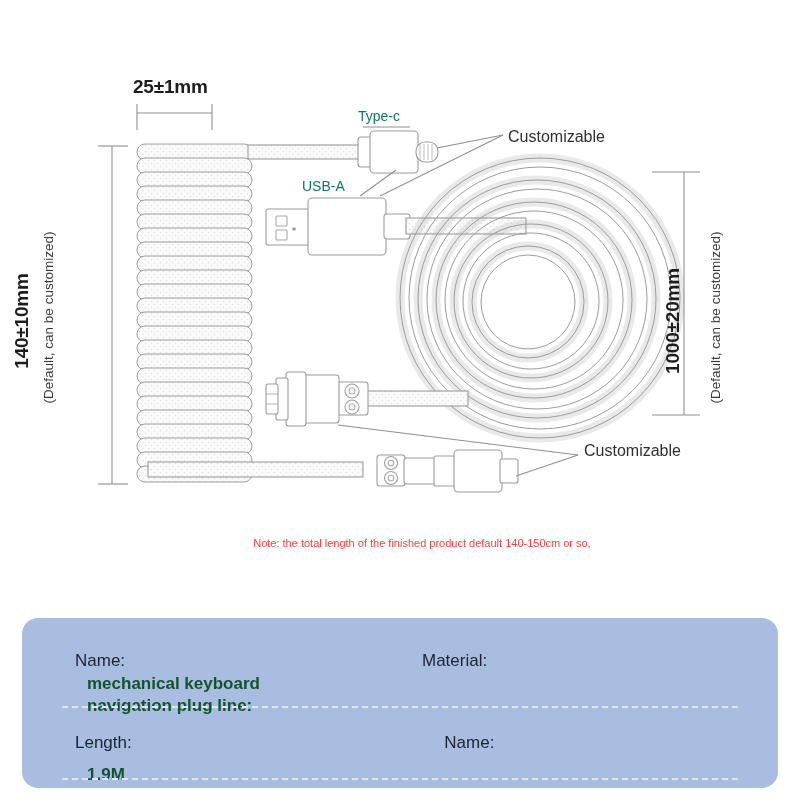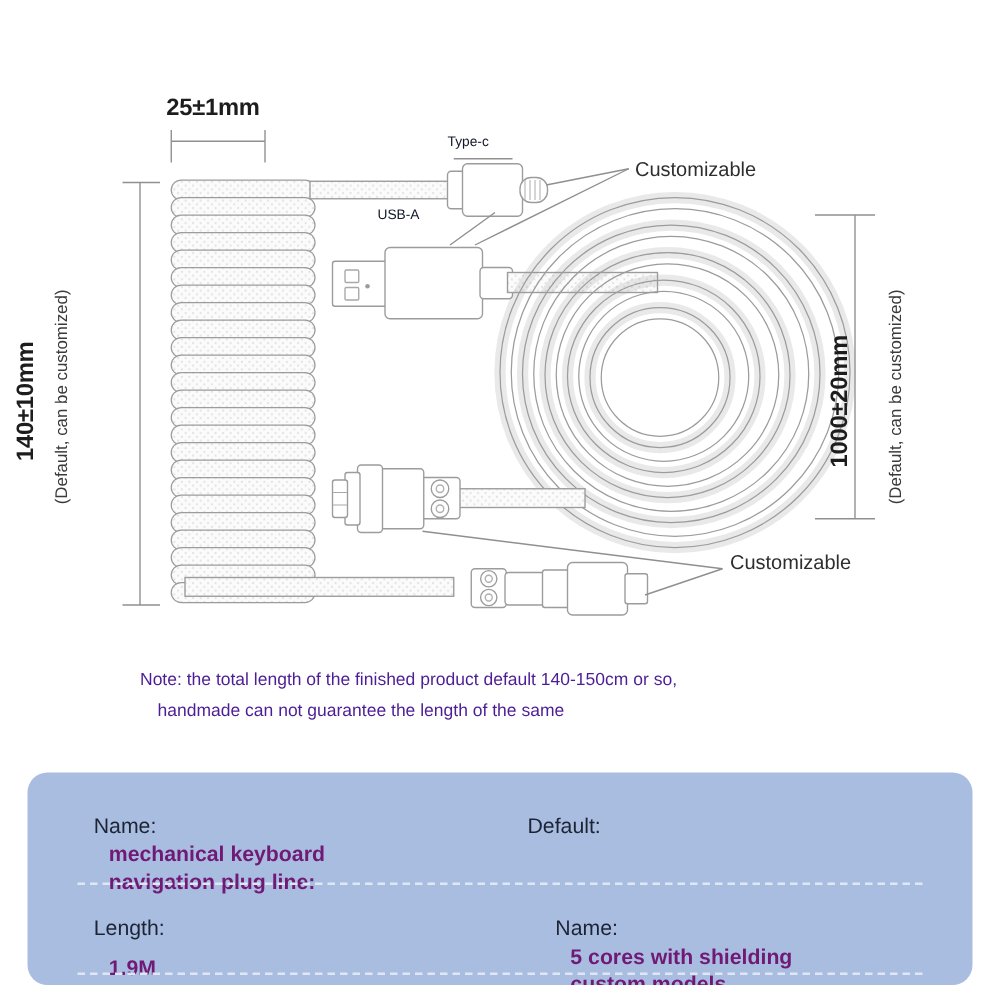--- a/index.html
+++ b/index.html
@@ -36,22 +36,22 @@
   }
   .sub-text {
     position: absolute;
     color: #3a3a3a;
     font-size: 13.5px;
     font-weight: 500;
     white-space: nowrap;
   }
   .callout-text {
     position: absolute;
-    color: #0f172a;
-    font-size: 11px;
+    color: #0f766e;
+    font-size: 14px;
     font-weight: 500;
     white-space: nowrap;
   }
   .big-callout {
     position: absolute;
     color: #2e2e2e;
     font-size: 16px;
     font-weight: 500;
     white-space: nowrap;
   }
@@ -76,24 +76,25 @@
     left: 630px; top: 310px;
     transform: rotate(-90deg);
     transform-origin: center center;
   }
 
   
   #note {
     position: absolute;
     left: 112px; top: 531px;
     width: 620px;
-    color: #4c1d95;
-    font-size: 14px;
+    color: #ef4444;
+    font-size: 11px;
     line-height: 25px;
     font-weight: 500;
+    text-align: center;
   }
   #note .note-l2 { display: block; padding-left: 14px; }
 
   
   #spec-panel {
     position: absolute;
     left: 22px; top: 618px;
     width: 756px; height: 170px;
     background: #a9bde1;
     border-radius: 16px;
@@ -116,21 +117,21 @@
   .spec-cell.right-cell { width: 356px; padding-left: 0px; }
 
   .spec-label {
     color: #1c2333;
     font-size: 17px;
     font-weight: 500;
     white-space: nowrap;
     padding-top: 11px;
   }
   .spec-value {
-    color: #701a75;
+    color: #14532d;
     font-size: 17px;
     font-weight: 600;
     line-height: 22px;
     padding-left: 12px;
     padding-top: 2px;
   }
   .spec-value.single { padding-top: 11px; }
 
   .divider {
     position: absolute;
@@ -292,53 +293,51 @@
     <div class="dim-text" style="left:133px; top:76px;">25±1mm</div>
 
     <div class="dim-text" id="dim-left-value">140±10mm</div>
     <div class="sub-text" id="dim-left-note">(Default, can be customized)</div>
 
     <div class="dim-text" id="dim-right-value">1000±20mm</div>
     <div class="sub-text" id="dim-right-note">(Default, can be customized)</div>
 
     <div class="callout-text" style="left:358px; top:108px;">Type-c</div>
 
-    <div class="callout-text" style="left:302px; top:166px;">USB-A</div>
+    <div class="callout-text" style="left:302px; top:178px;">USB-A</div>
 
     <div class="big-callout" style="left:508px; top:128px;">Customizable</div>
 
     <div class="big-callout" style="left:584px; top:442px;">Customizable</div>
   </div>
 
   <div id="note">
     <span>Note: the total length of the finished product default 140-150cm or so,</span>
-    <span class="note-l2">handmade can not guarantee the length of the same</span>
   </div>
 
   <div id="spec-panel">
 
     <div class="spec-row" id="spec-row-1">
       <div class="spec-cell left-cell">
         <span class="spec-label">Name:</span>
         <span class="spec-value">mechanical keyboard<br>navigation plug line:</span>
       </div>
       <div class="spec-cell right-cell">
-        <span class="spec-label">Default:</span>
+        <span class="spec-label">Material:</span>
       </div>
     </div>
 
     <div class="divider" id="divider-1"></div>
 
     <div class="spec-row" id="spec-row-2">
       <div class="spec-cell left-cell">
         <span class="spec-label">Length:</span>
         <span class="spec-value single">1.9M</span>
       </div>
       <div class="spec-cell right-cell">
         <span class="spec-label">Name:</span>
-        <span class="spec-value">5 cores with shielding<br>custom models</span>
       </div>
     </div>
 
     <div class="divider" id="divider-2"></div>
   </div>
 
 </div>
 
 </body></html>

